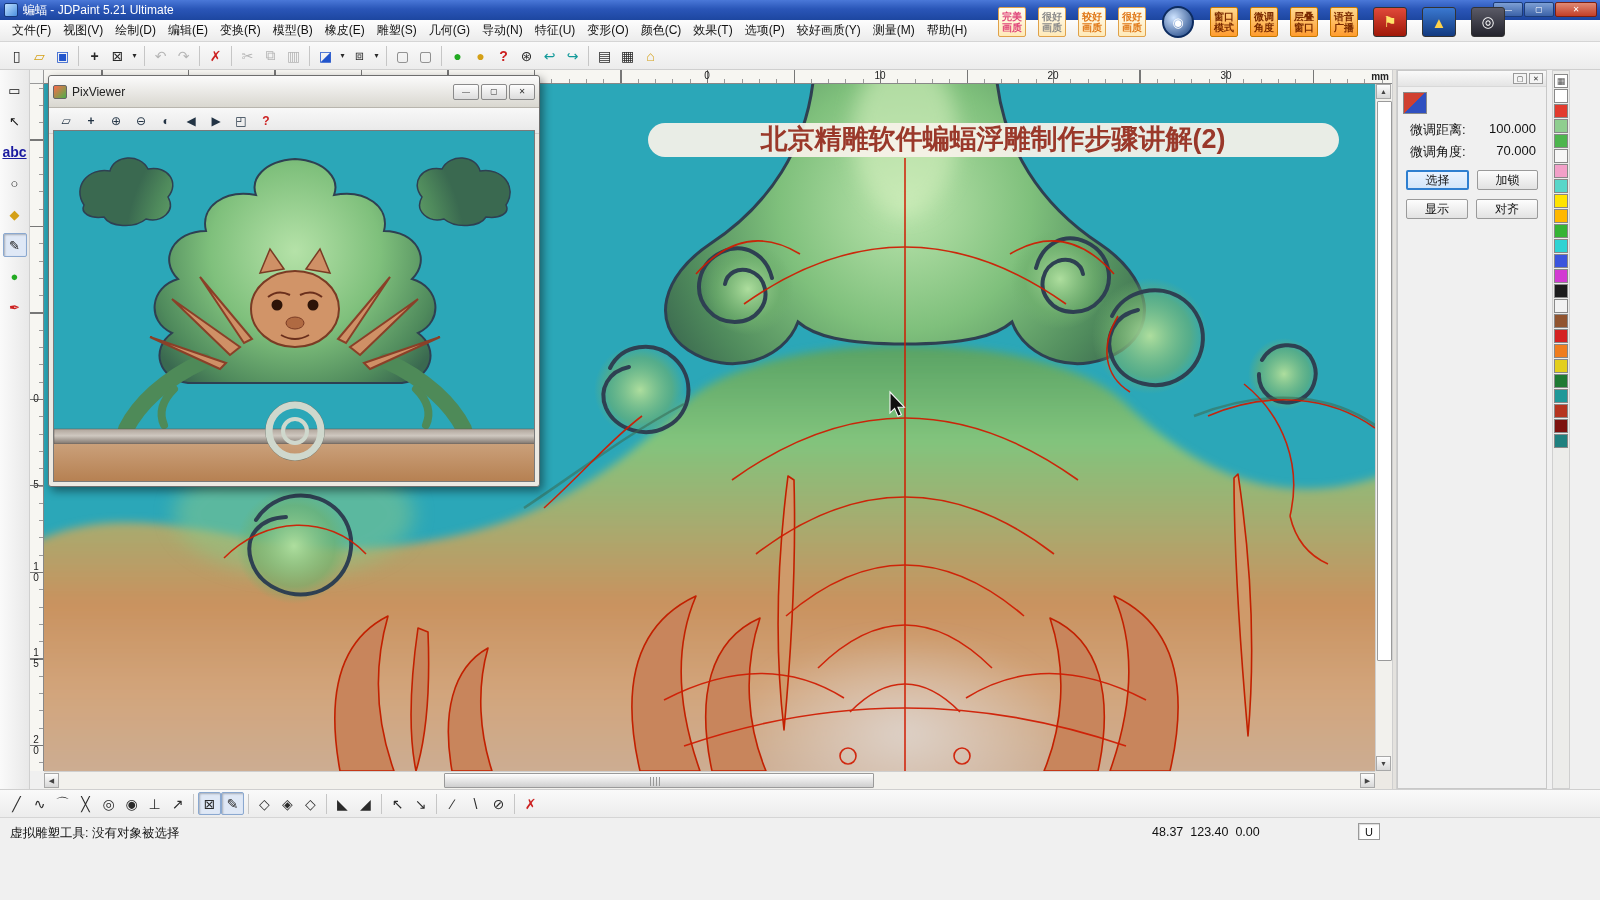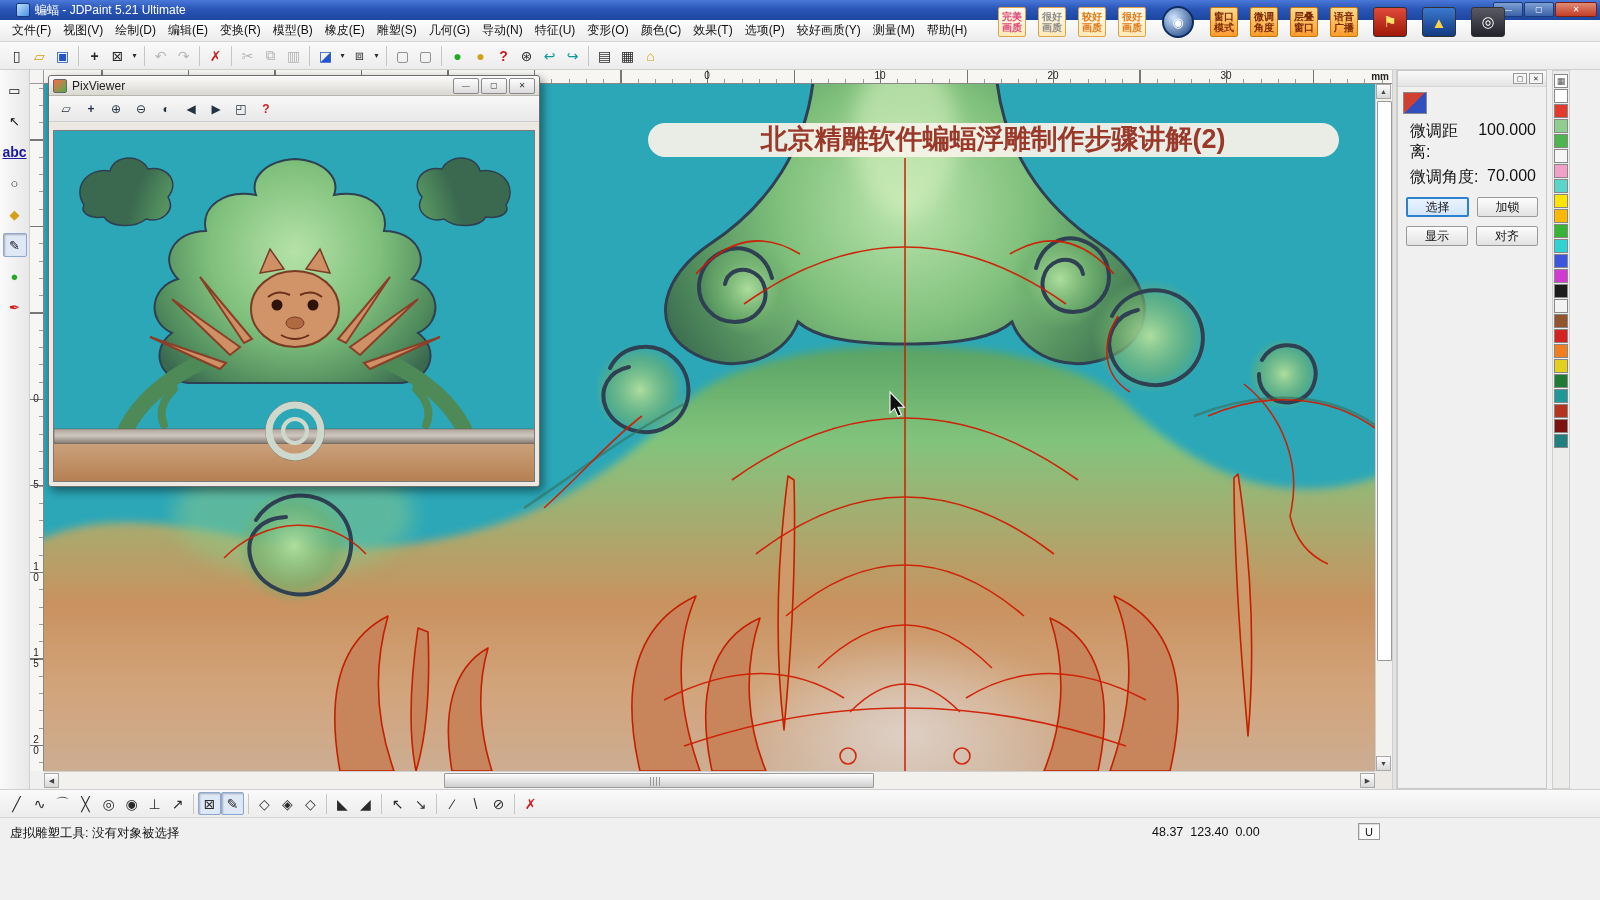--- a/index.html
+++ b/index.html
@@ -1,19 +1,19 @@
 <!DOCTYPE html>
 <html><head>
 <meta charset="utf-8">
 <style>
 *{box-sizing:border-box}
 html,body{margin:0;padding:0}
 body{width:1600px;height:900px;position:relative;overflow:hidden;background:#f0f0f0;font-family:"Liberation Sans","DejaVu Sans",sans-serif;color:#111}
 
-#titlebar{position:absolute;top:0;left:0;width:1600px;height:20px;background:linear-gradient(#4a78d8,#2a56b8 45%,#1d46a0);color:#fff;font-size:12px;display:flex;align-items:center;padding-left:16px;gap:5px;z-index:80}
+#titlebar{position:absolute;top:0;left:0;width:1600px;height:20px;background:linear-gradient(#4a78d8,#2a56b8 45%,#1d46a0);color:#fff;font-size:12px;display:flex;align-items:center;padding-left:4px;gap:5px;z-index:80}
 .app-ico{width:14px;height:14px;background:linear-gradient(135deg,#bfe0ff,#4a90e0);border:1px solid #16397c;border-radius:2px}
 .winbtns{position:absolute;right:3px;top:2px;display:flex;gap:1px}
 .wbtn{width:30px;height:15px;font-size:8px;display:flex;align-items:center;justify-content:center;color:#fff;background:linear-gradient(#7d9fd4,#3b62a8);border:1px solid #1d3c77;border-radius:2px}
 .wbtn.close{width:42px;background:linear-gradient(#e08a75,#c33f28);border-color:#7c1f10}
 
 #menubar{position:absolute;top:20px;left:0;width:1600px;height:22px;background:linear-gradient(#fdfdfd,#ececec);border-bottom:1px solid #d5d5d5;display:flex;align-items:center;padding-left:6px;z-index:55}
 .mitem{padding:2px 6px;font-size:12px;white-space:nowrap}
 
 #topright{position:absolute;top:5px;left:998px;height:34px;display:flex;gap:12px;align-items:center;z-index:85}
 .qbtn,.mbtn{width:28px;height:30px;font-size:10px;line-height:1.15;font-weight:bold;text-align:center;border-radius:2px;display:flex;align-items:center;justify-content:center;overflow:hidden}
@@ -59,31 +59,31 @@
 #statusbar{position:absolute;top:817px;left:0;width:1600px;height:30px;background:#f0f0f0;border-top:1px solid #d5d5d5;font-size:12.5px}
 .st-tool{position:absolute;left:10px;top:7px}
 .st-coords{position:absolute;left:1152px;top:7px;white-space:pre}
 .st-unit{position:absolute;left:1358px;top:5px;width:22px;height:17px;border:1px solid #9a9a9a;background:#fff;box-shadow:inset 1px 1px 1px rgba(0,0,0,.15);font-size:11px;display:flex;align-items:center;justify-content:center}
 
 #rsplit{position:absolute;top:70px;left:1392px;width:5px;height:719px;background:#e4e2de;border-left:1px solid #cfcfcf;border-right:1px solid #cfcfcf}
 #rpanel{position:absolute;top:70px;left:1397px;width:150px;height:719px;background:#f0f0f0;border:1px solid #c8c8c8}
 .rp-head{height:16px;display:flex;justify-content:flex-end;gap:2px;padding:2px 3px;background:linear-gradient(#fafafa,#e4e4e4);border-bottom:1px solid #d8d8d8}
 .rp-hbtn{width:14px;height:11px;border:1px solid #9a9a9a;background:#f4f4f4;font-size:7px;display:flex;align-items:center;justify-content:center;color:#333}
 .rp-tab{width:24px;height:22px;margin:5px 0 3px 5px;border:1px solid #8a8a8a;background:linear-gradient(135deg,#d04030 0 50%,#3050c0 50% 100%)}
-.rp-row{display:flex;justify-content:space-between;padding:4px 10px 0 12px;font-size:16px}
+.rp-row{display:flex;justify-content:space-between;padding:4px 10px 0 12px;font-size:13px}
 .rp-btns{display:flex;gap:8px;padding:9px 8px 0 8px}
 .pbtn{flex:1;height:20px;font-size:12px;display:flex;align-items:center;justify-content:center;background:linear-gradient(#fdfdfd,#e2e2e2);border:1px solid #9a9a9a;border-radius:2px}
 .pbtn.active{border:2px solid #2f7fd0;background:linear-gradient(#eaf3ff,#d2e6fa)}
 
 #palette{position:absolute;top:70px;left:1552px;width:18px;height:719px;background:#ececea;border:1px solid #cfcfcf;padding-top:2px}
 .sw{width:14px;height:14px;margin:1px auto;border:1px solid #888}
 .sw.ico{background:#fff;font-size:9px;display:flex;align-items:center;justify-content:center;color:#555}
 
 #pixviewer{position:absolute;top:75px;left:48px;width:492px;height:412px;z-index:50;background:#ece9e2;border:1px solid #6e6e6e;box-shadow:3px 4px 10px rgba(0,0,0,.45);border-radius:3px}
-.pv-title{height:20px;background:linear-gradient(#fbfbfb,#d9d7d0);border-bottom:1px solid #b8b5ae;display:flex;align-items:center;padding:0 4px;gap:5px;border-radius:3px 3px 0 0}
+.pv-title{height:32px;background:linear-gradient(#fbfbfb,#d9d7d0);border-bottom:1px solid #b8b5ae;display:flex;align-items:center;padding:0 4px;gap:5px;border-radius:3px 3px 0 0}
 .pv-ico{width:14px;height:14px;background:linear-gradient(135deg,#ff6a4a,#4ab04a);border:1px solid #666;border-radius:2px}
 .pv-t{font-size:12px;color:#222}
 .pv-btns{margin-left:auto;display:flex;gap:2px}
 .pv-wbtn{width:26px;height:16px;border:1px solid #8a8a8a;background:linear-gradient(#fdfdfd,#dcdcdc);font-size:8px;display:flex;align-items:center;justify-content:center;border-radius:2px;color:#333}
 .pv-tools{height:26px;background:linear-gradient(#f8f8f8,#e8e8e8);border-bottom:1px solid #cfcfcf;display:flex;align-items:center;padding-left:6px;gap:3px}
 .pv-tb{width:22px;height:20px;display:flex;align-items:center;justify-content:center;font-size:12px;color:#234}
 .pv-help{color:#cc2020;font-weight:bold}
 .pv-img{position:absolute;left:4px;right:4px;top:54px;bottom:4px;border:1px solid #7a7a7a;background:#2ba7b8;overflow:hidden}
 </style>
 </head>

